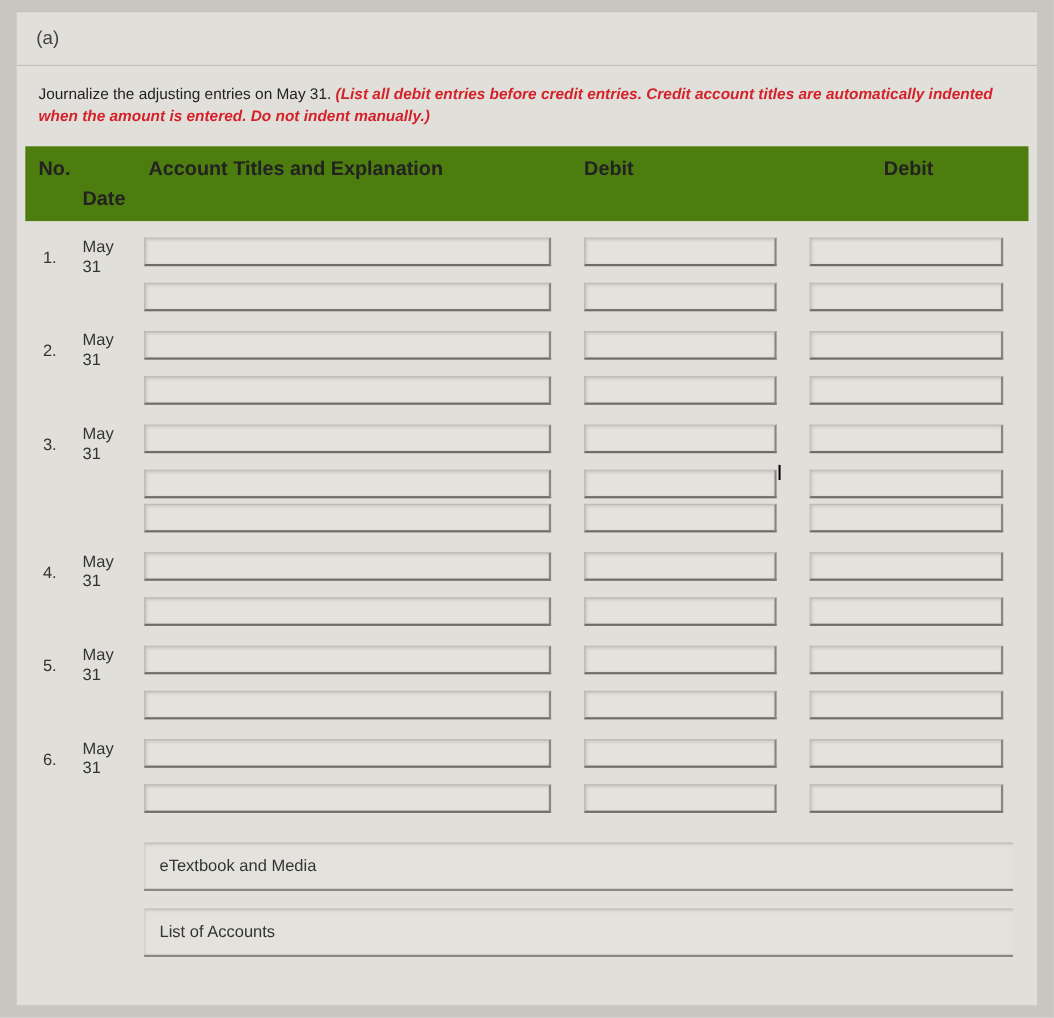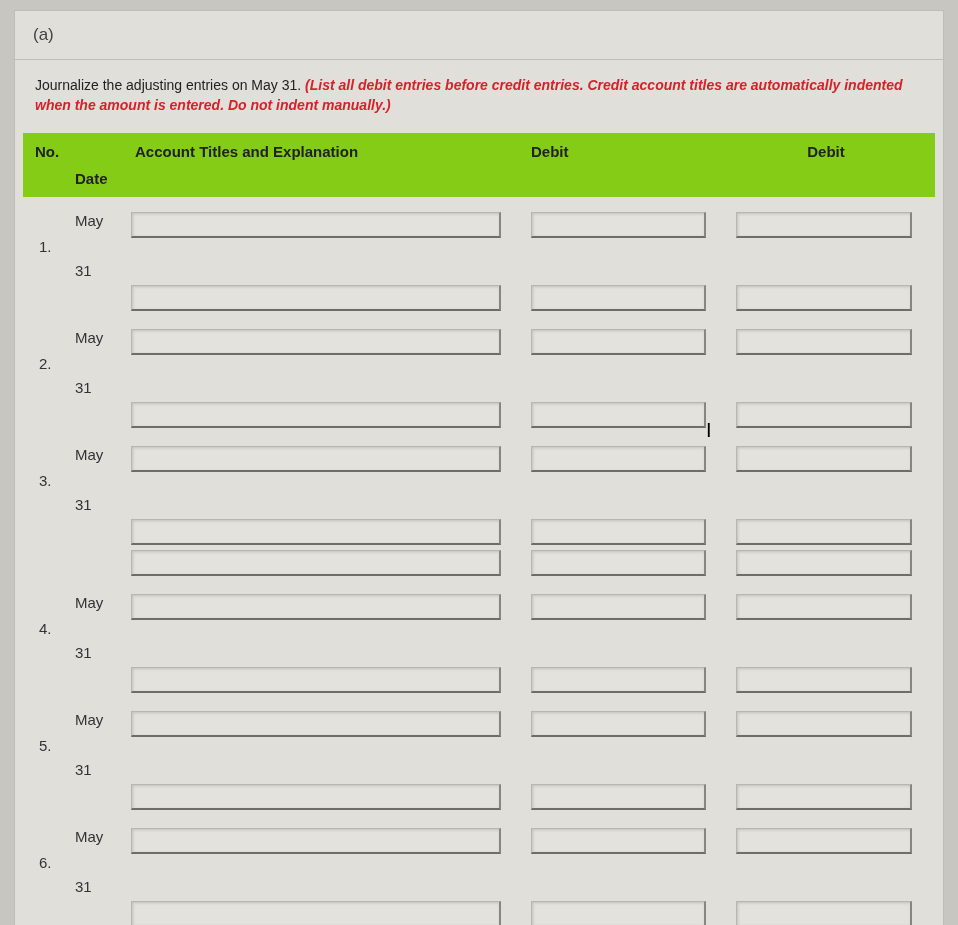--- a/index.html
+++ b/index.html
@@ -33,23 +33,23 @@
   .instructions .red {
     color: #d4222a;
     font-style: italic;
     font-weight: 600;
   }
   .table-wrap {
     padding: 0 8px;
   }
   .thead {
     display: flex;
-    background: #84cc16;
+    background: #4d7c0f;
     font-weight: 700;
-    font-size: 15px;
+    font-size: 18px;
     color: #222;
     padding: 10px 0;
   }
   .col-no   { width: 52px;  padding-left: 12px; }
   .col-date { width: 56px; margin-top: 27px; }
   .col-acct { width: 400px; padding-left: 4px; }
   .col-deb  { width: 205px; }
   .col-cred { width: 180px; text-align: center; }
 
   .entries { padding-top: 6px; }
@@ -67,21 +67,20 @@
     display: flex;
     align-items: center;
   }
   .cell-date {
     width: 56px;
     font-size: 15px;
     color: #333;
     line-height: 1.2;
     display: flex;
     flex-direction: column;
-    gap: 32px;
   }
   .cell-acct { width: 400px; padding-right: 30px; }
   .cell-deb  { width: 205px; padding-right: 30px; }
   .cell-cred { width: 180px; padding-right: 4px; }
 
   .inp {
     width: 100%;
     height: 26px;
     background: #e4e2dd;
     border: none;
@@ -253,15 +252,19 @@
             <div class="cell-no"></div>
             <div class="cell-date"></div>
             <div class="cell-acct"><input type="text" class="inp" style=""></div>
             <div class="cell-deb"><input type="text" class="inp" style=""></div>
             <div class="cell-cred"><input type="text" class="inp" style=""></div>
           </div>
         </div>
       </div>
   </div>
 
+  <div class="links">
+    <div class="link-box">eTextbook and Media</div>
+    <div class="link-box">List of Accounts</div>
+  </div>
 </div>
 
 <span class="text-cursor" style="left:706px; top:419px;">I</span>
 
 </body></html>

